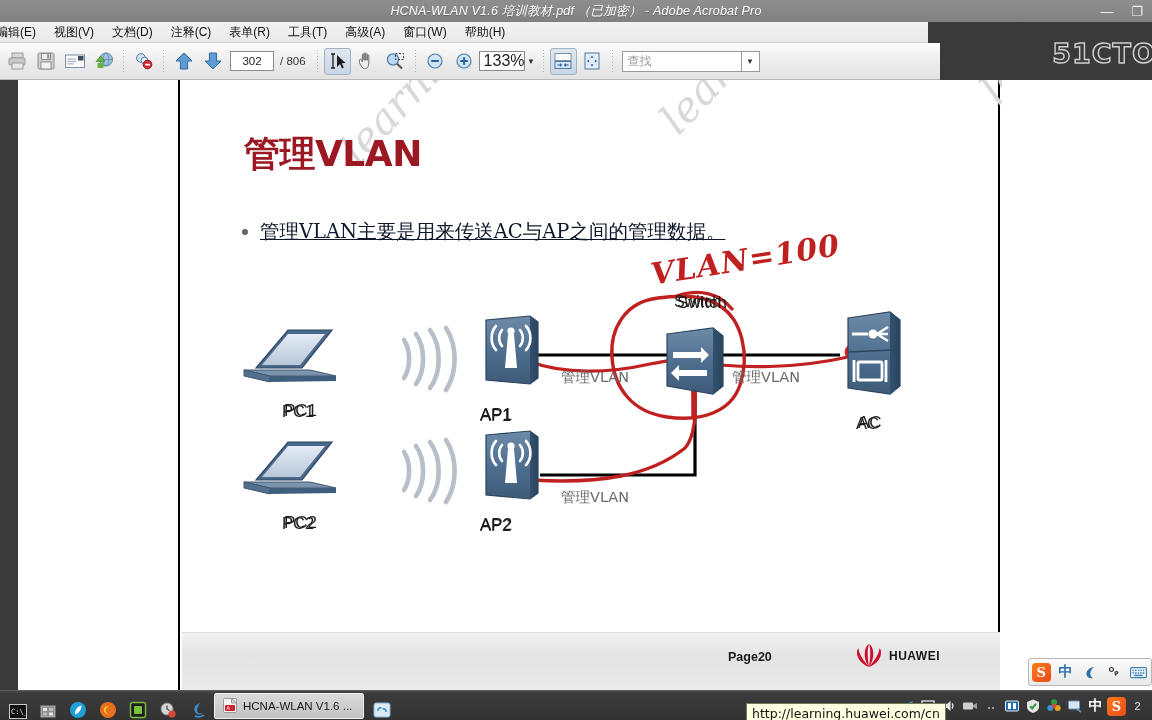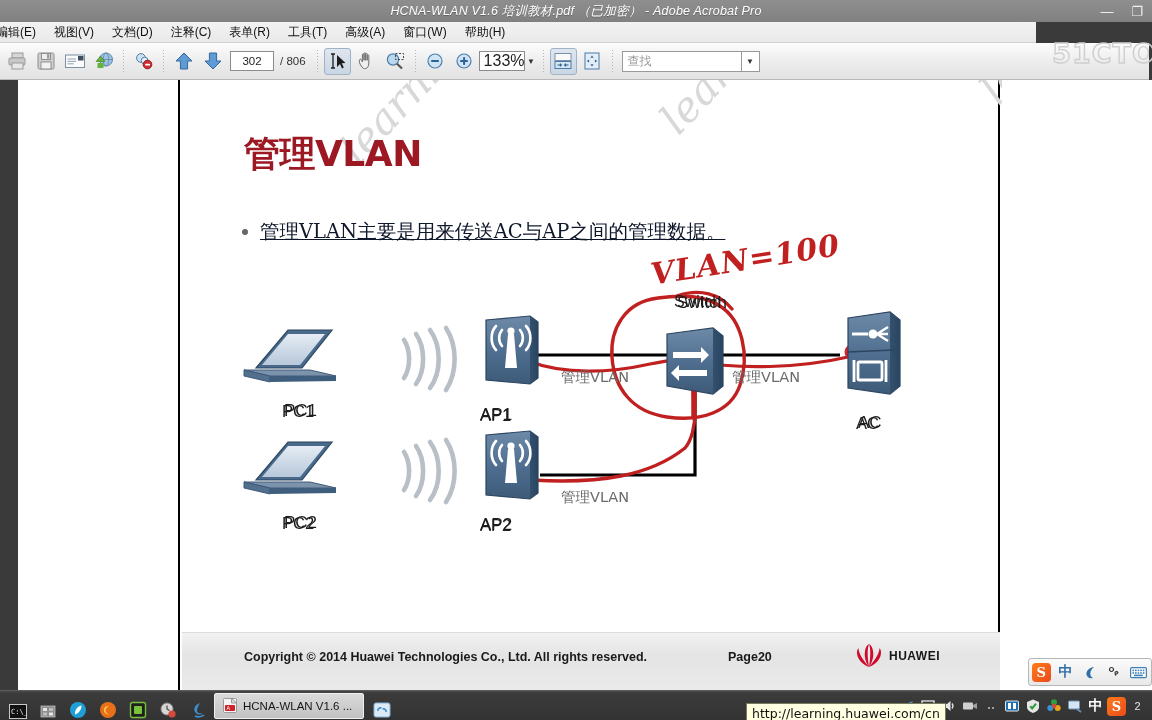--- a/index.html
+++ b/index.html
@@ -25,34 +25,34 @@
   #win-controls{
     position:absolute; right:0; top:0; height:22px; display:flex; align-items:center;
   }
   #win-controls span{
     width:30px; height:18px; display:flex; align-items:center; justify-content:center;
     color:#efefef; font-size:13px; line-height:1;
   }
 
   
   #menubar{
-    position:absolute; left:0; top:22px; width:1036px; height:21px;
+    position:absolute; left:0; top:22px; width:928px; height:21px;
     background:linear-gradient(to bottom,#f2f2f2 0%,#e9e9e9 100%);
     border-bottom:1px solid #d0d0d0;
     display:flex; align-items:center;
     overflow:hidden;
   }
   #menubar .mi{
     font-size:12px; color:#111; padding:2px 9px; white-space:nowrap; cursor:default;
   }
   #menubar .mi:first-child{ padding-left:0; margin-left:-4px; }
 
   
   #toolbar{
-    position:absolute; left:0; top:43px; width:1149px; height:37px;
+    position:absolute; left:0; top:43px; width:940px; height:37px;
     background:linear-gradient(to bottom,#fcfcfc 0%,#ececec 55%,#e2e2e2 100%);
     border-bottom:1px solid #b9b9b9;
     display:flex; align-items:center; padding-left:2px;
     overflow:hidden;
   }
   .tb-btn{
     width:27px; height:27px; margin:0 1px;
     display:flex; align-items:center; justify-content:center;
     border:1px solid transparent; border-radius:3px;
     position:relative;
@@ -575,21 +575,20 @@
       <div class="node-label" style="left:300px;  top:436px;">AP2</div>
 
       <div class="link-label" style="left:381px; top:288px;">管理VLAN</div>
       <div class="link-label" style="left:552px; top:288px;">管理VLAN</div>
       <div class="link-label" style="left:381px; top:408px;">管理VLAN</div>
 
       <div class="annot" style="left:470px; top:162px;">VLAN=100</div>
     </div>
 
     <div id="slide-footer">
-      <div id="copyright">Copyright © 2014 Huawei Technologies Co., Ltd. All rights reserved.</div>
       <div id="pageno">Page20</div>
       <div id="hw-logo">
         <svg width="30" height="26" viewBox="0 0 30 26">
           <g fill="#cf0a2c">
             <path d="M15 24 C12 20 10 14 11 8 C11.5 4.5 13 2 15 1 C13.5 5 13 12 15 24 Z"></path>
             <path d="M15 24 C18 20 20 14 19 8 C18.5 4.5 17 2 15 1 C16.5 5 17 12 15 24 Z"></path>
             <path d="M15 24 C10 22 5 18 3.5 13 C2.5 9.5 3 6.5 4.5 5 C4.5 9.5 8 16 15 24 Z"></path>
             <path d="M15 24 C20 22 25 18 26.5 13 C27.5 9.5 27 6.5 25.5 5 C25.5 9.5 22 16 15 24 Z"></path>
           </g>
         </svg>

